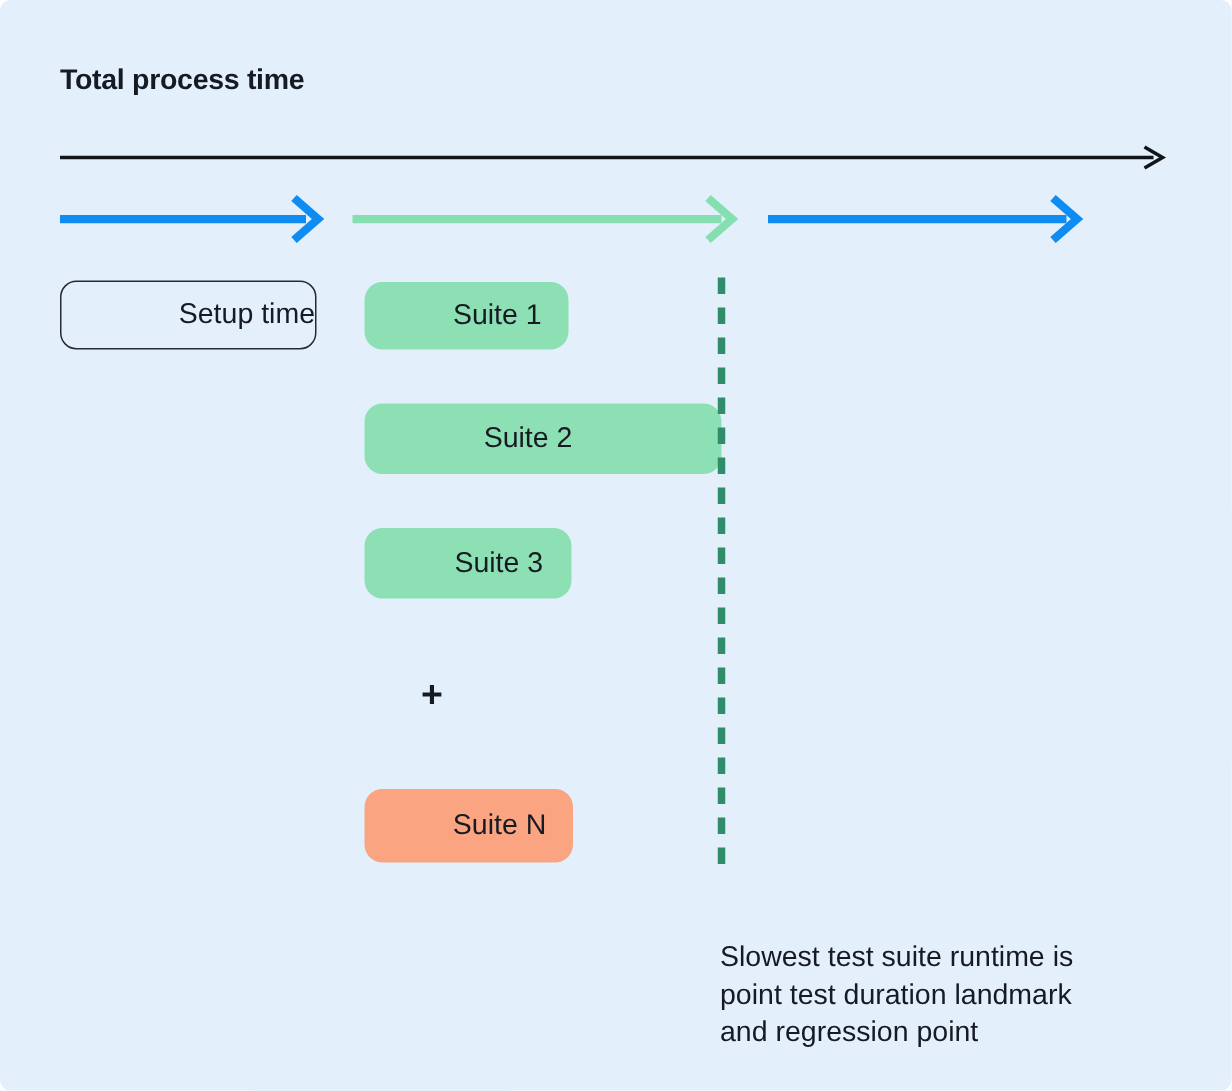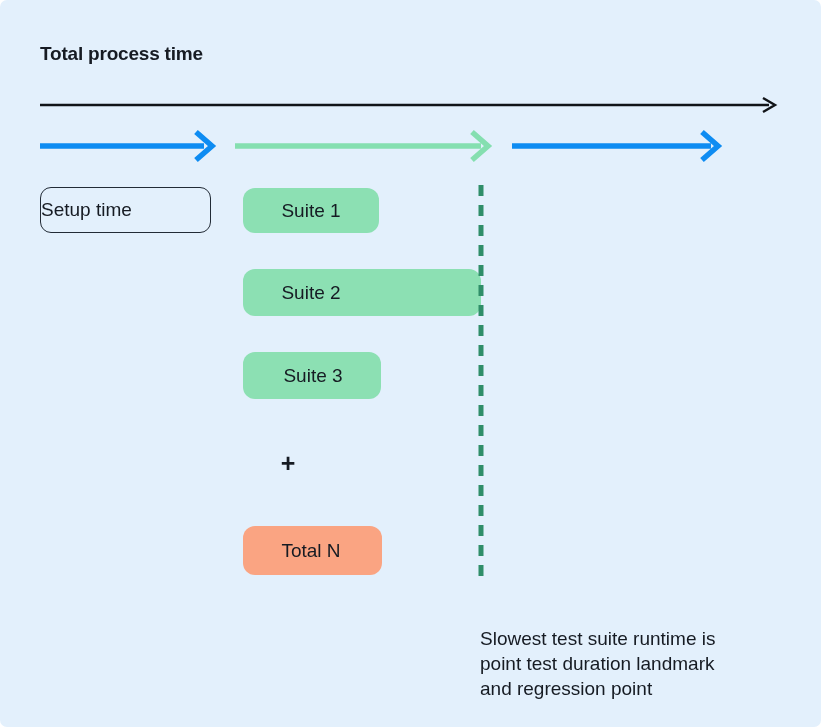--- a/index.html
+++ b/index.html
@@ -20,33 +20,33 @@
     left:40px;top:43px;
     font-size:19px;font-weight:bold;letter-spacing:-0.2px;
     color:var(--ink,#161b23);
   }
   svg.arrow{display:block;overflow:visible;}
   .phase-box{
     box-sizing:border-box;
     border:1.5px solid var(--box-border,#222b36);
     border-radius:11px;
     background:transparent;
-    display:flex;align-items:center;justify-content:flex-start;
+    display:flex;align-items:center;justify-content:flex-end;
     font-size:19px;color:var(--ink,#161b23);
   }
   .box-setup{left:40px;top:187px;width:171px;height:46px;}
   .box-teardown{left:513px;top:188px;width:205px;height:46px;}
   .suite{
     box-sizing:border-box;
     border-radius:12px;
     background:var(--suite-green,#8ce0b3);
     display:flex;align-items:center;
     font-size:19px;color:var(--ink,#161b23);
   }
-  .suite .suite-label{width:136px;text-align:center;}
+  .suite .suite-label{width:136px;text-align:center;padding-left:41px;}
   .suite-1{left:243px;top:188px;width:136px;height:45px;}
   .suite-2{left:243px;top:269px;width:238px;height:47px;}
   .suite-3{left:243px;top:352px;width:138px;height:47px;justify-content:flex-end;}
   .suite-n{left:243px;top:526px;width:139px;height:49px;background:var(--suite-salmon,#faa482);}
   .plus{
     left:268px;top:449px;width:40px;
     text-align:center;font-size:25px;font-weight:bold;line-height:28px;
     color:var(--ink,#161b23);
   }
   .caption{
@@ -93,21 +93,21 @@
   <div class="abs suite suite-2">
     <span class="suite-label">Suite 2</span>
   </div>
   <div class="abs suite suite-3">
     <span class="suite-label">Suite 3</span>
   </div>
 
   <div class="abs plus">+</div>
 
   <div class="abs suite suite-n">
-    <span class="suite-label">Total N</span>
+    <span class="suite-label">Suite N</span>
   </div>
 
   <svg class="abs arrow" style="left:477px;top:181px;" width="8" height="400" viewBox="0 0 8 400">
     <line x1="4" y1="4" x2="4" y2="396" style="stroke:var(--threshold-green,#2f8e69);stroke-width:5;" stroke-dasharray="11 9"></line>
   </svg>
 
   <div class="abs caption">
     <div>Slowest test suite runtime is</div>
     <div>point test duration landmark</div>
     <div>and regression point</div>

